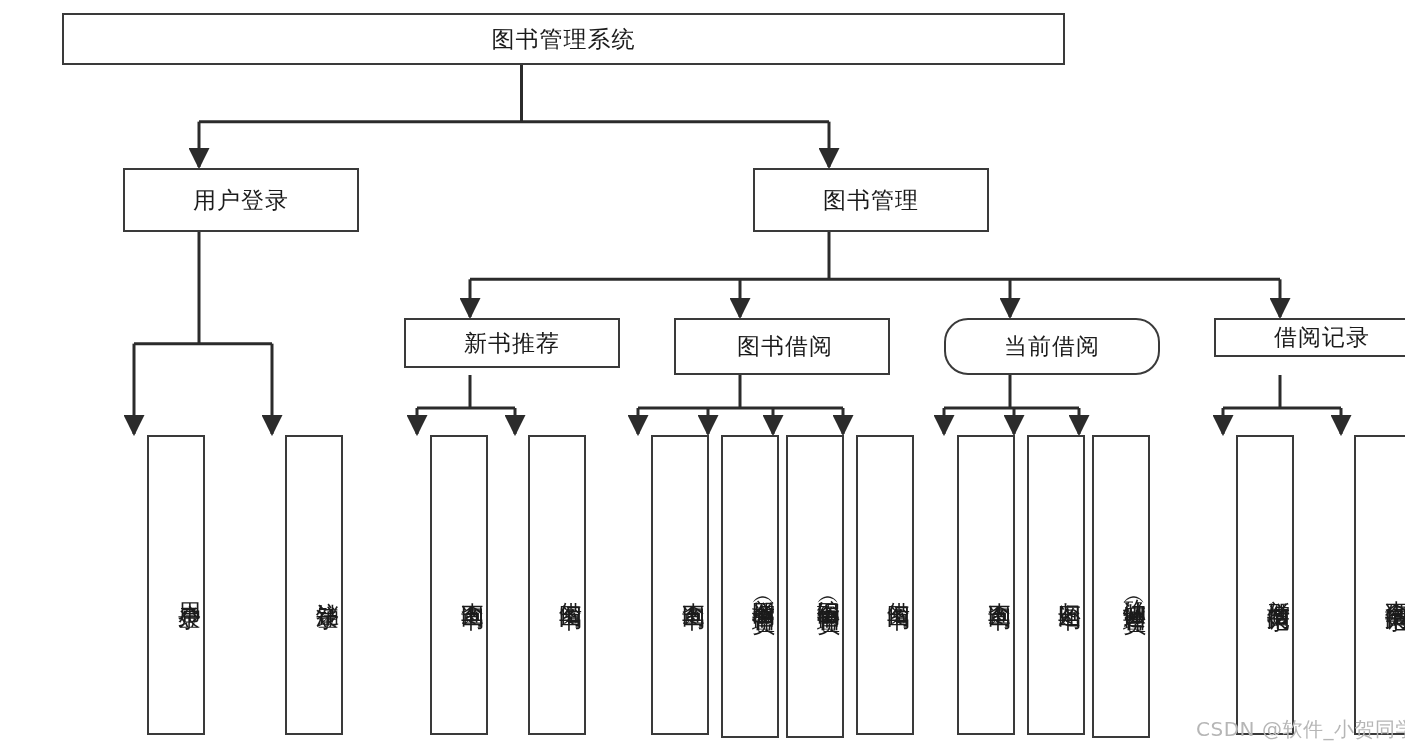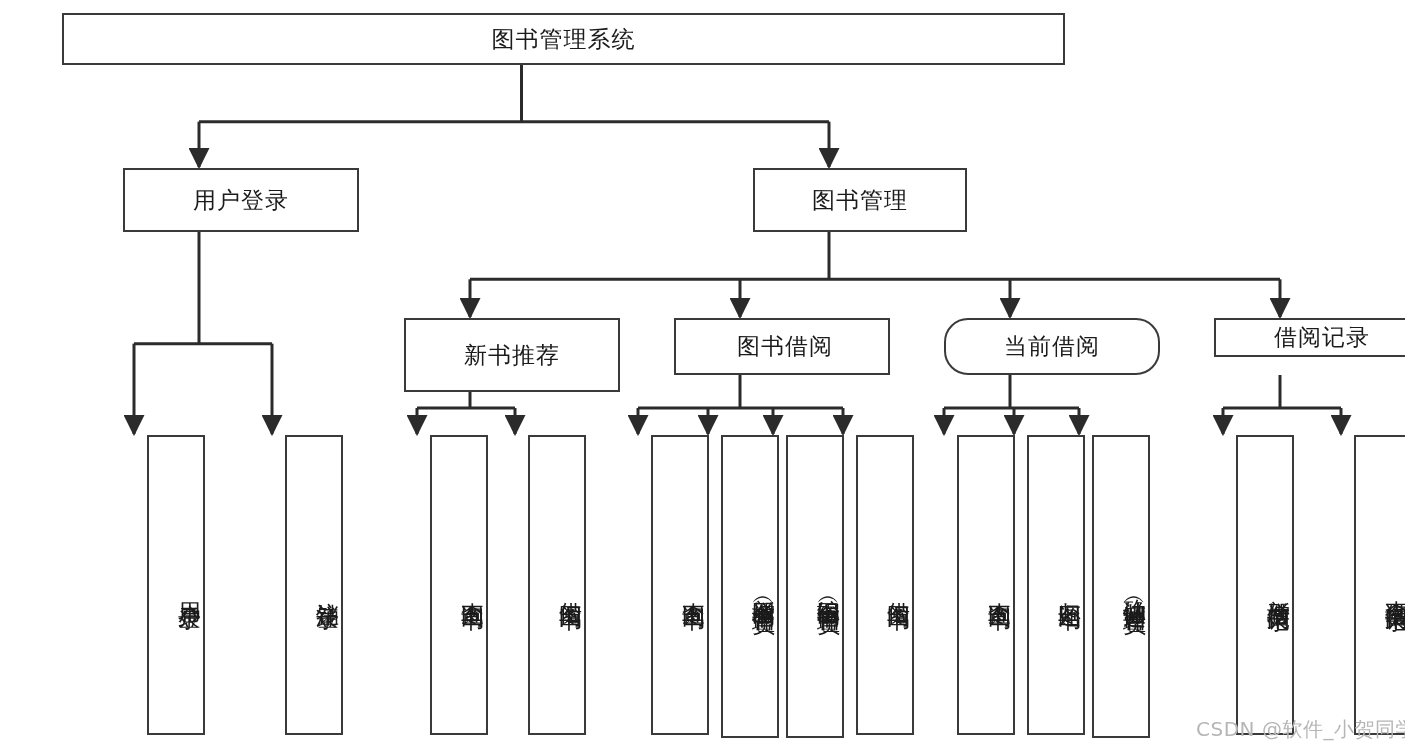--- a/index.html
+++ b/index.html
@@ -108,24 +108,24 @@
         <path d="M 1341 408 L 1341 434" marker-end="url(#arrow)"></path>
       </g>
   </svg>
   <div id="nodes">
       <div class="node horiz" style="left: 20px; top: 13px; width: 1003px; height: 52px;">
         <span class="label">图书管理系统</span>
       </div>
       <div class="node horiz" style="left: 81px; top: 168px; width: 236px; height: 64px;">
         <span class="label">用户登录</span>
       </div>
-      <div class="node horiz" style="left: 711px; top: 168px; width: 214px; height: 64px;">
+      <div class="node horiz" style="left: 711px; top: 168px; width: 236px; height: 64px;">
         <span class="label">图书管理</span>
       </div>
-      <div class="node horiz" style="left: 362px; top: 318px; width: 216px; height: 74px;">
+      <div class="node horiz" style="left: 362px; top: 318px; width: 216px; height: 50px;">
         <span class="label">新书推荐</span>
       </div>
       <div class="node horiz" style="left: 632px; top: 318px; width: 216px; height: 57px; padding-left: 6px;">
         <span class="label">图书借阅</span>
       </div>
       <div class="node horiz" style="left: 902px; top: 318px; width: 216px; height: 57px; border-radius: 24px;">
         <span class="label">当前借阅</span>
       </div>
       <div class="node horiz" style="left: 1172px; top: 318px; width: 216px; height: 39px;">
         <span class="label">借阅记录</span>

